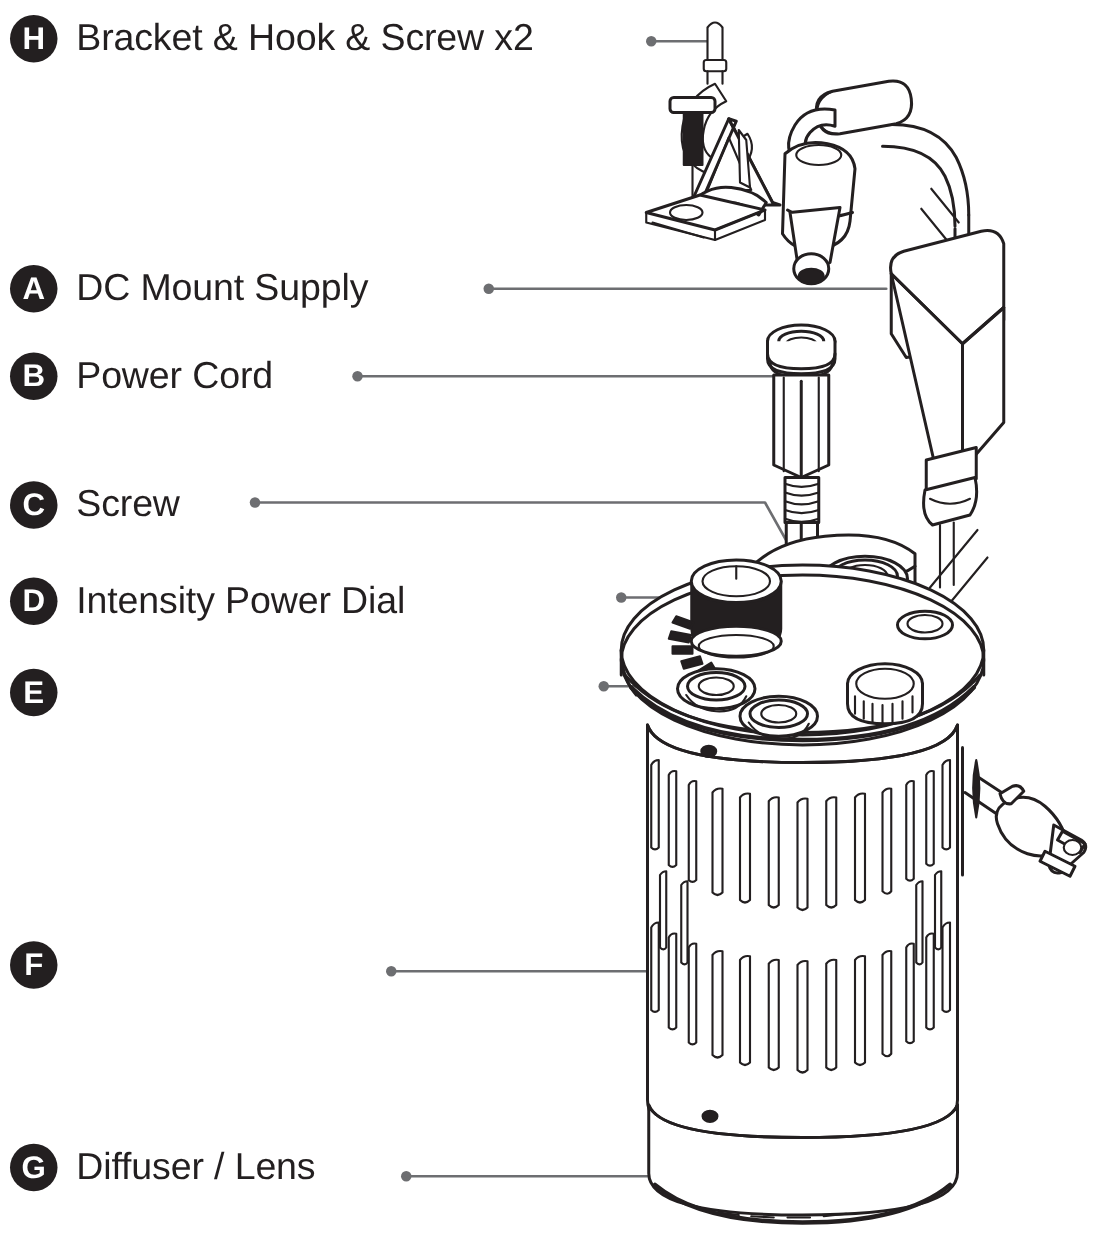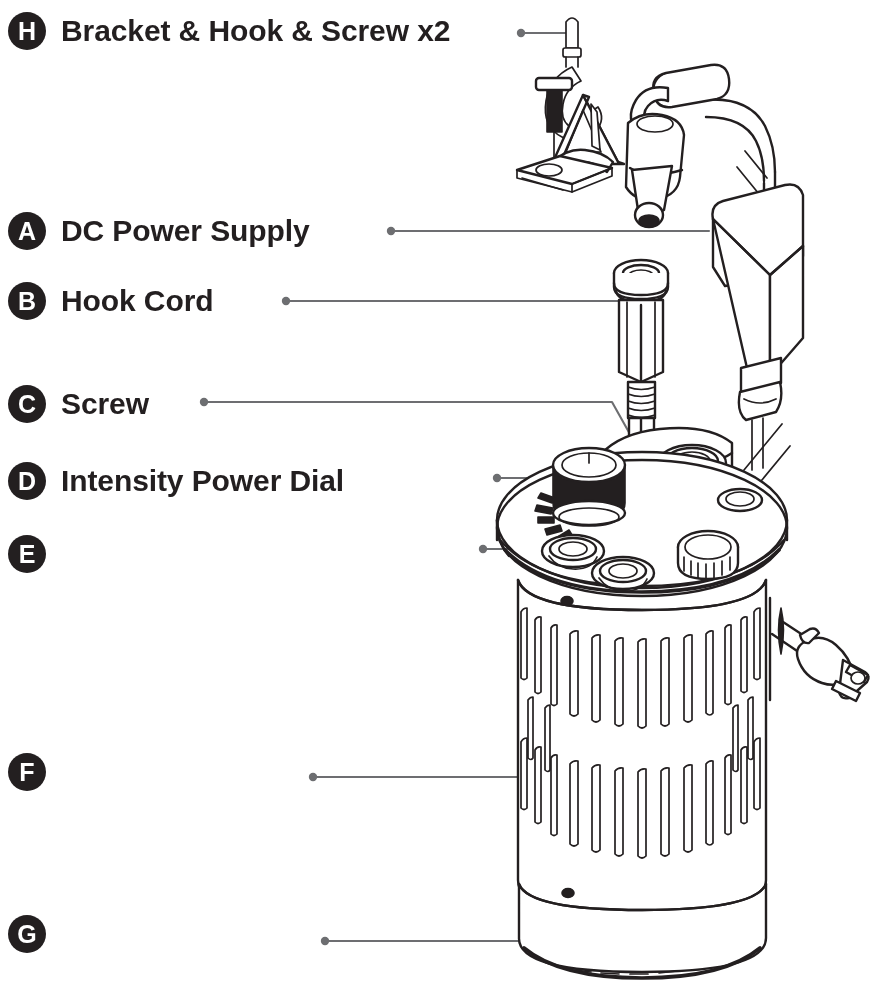--- a/index.html
+++ b/index.html
@@ -45,21 +45,21 @@
     align-items: center;
     justify-content: center;
     flex: 0 0 auto;
     line-height: 1;
     letter-spacing: 0;
   }
   .label-text {
     margin-left: 15px;
     font-size: 30px;
     color: #231f20;
-    font-weight: 700;
+    font-weight: 400;
     letter-spacing: -0.1px;
   }
 </style>
 </head>
 <body>
 
 <div id="stage">
 
   <svg id="art" viewBox="0 0 885 999">
     <defs>
@@ -375,26 +375,26 @@
 
   </svg>
 
   <div class="callout" style="left:8px; top:12px;">
     <div class="badge">H</div>
     <div class="label-text">Bracket &amp; Hook &amp; Screw x2</div>
   </div>
 
   <div class="callout" style="left:8px; top:212px;">
     <div class="badge">A</div>
-    <div class="label-text">DC Power Supply</div>
+    <div class="label-text">DC Mount Supply</div>
   </div>
 
   <div class="callout" style="left:8px; top:282px;">
     <div class="badge">B</div>
-    <div class="label-text">Hook Cord</div>
+    <div class="label-text">Power Cord</div>
   </div>
 
   <div class="callout" style="left:8px; top:385px;">
     <div class="badge">C</div>
     <div class="label-text">Screw</div>
   </div>
 
   <div class="callout" style="left:8px; top:462px;">
     <div class="badge">D</div>
     <div class="label-text">Intensity Power Dial</div>
@@ -403,15 +403,16 @@
   <div class="callout" style="left:8px; top:535px;">
     <div class="badge">E</div>
   </div>
 
   <div class="callout" style="left:8px; top:753px;">
     <div class="badge">F</div>
   </div>
 
   <div class="callout" style="left:8px; top:915px;">
     <div class="badge">G</div>
+    <div class="label-text">Diffuser / Lens</div>
   </div>
 
 </div>
 
 </body></html>

